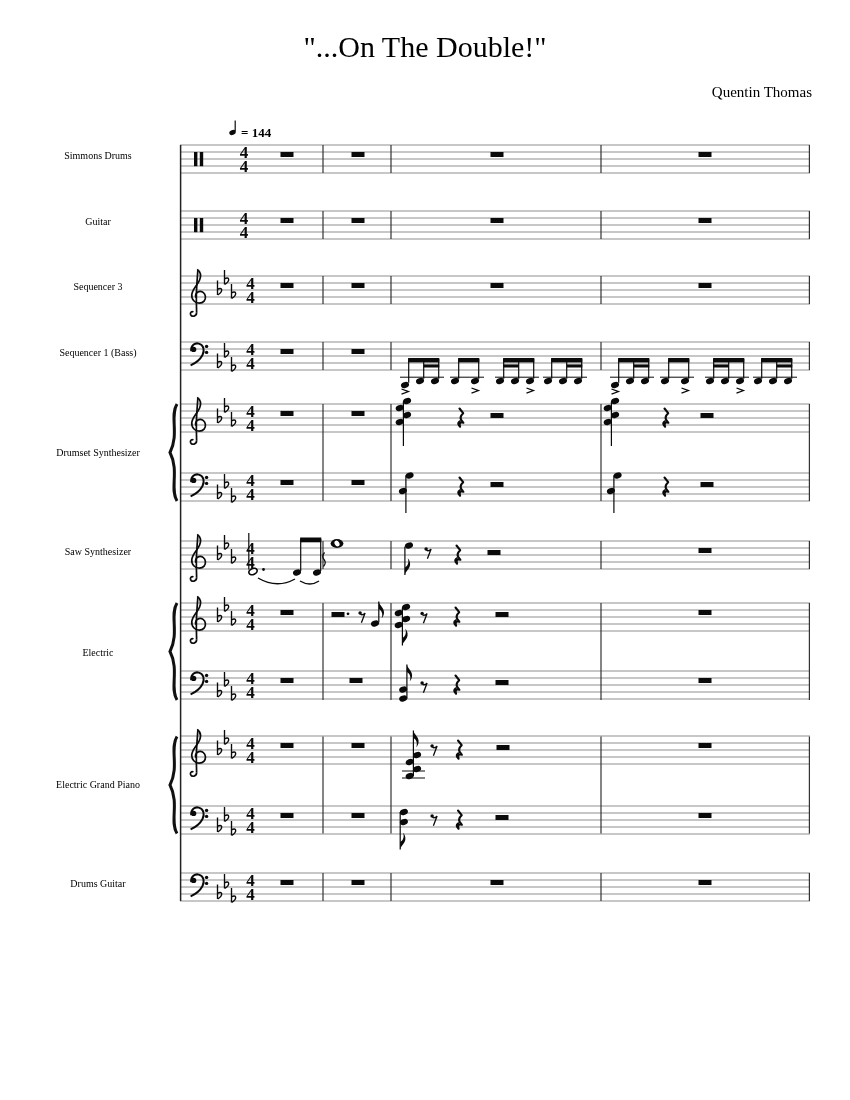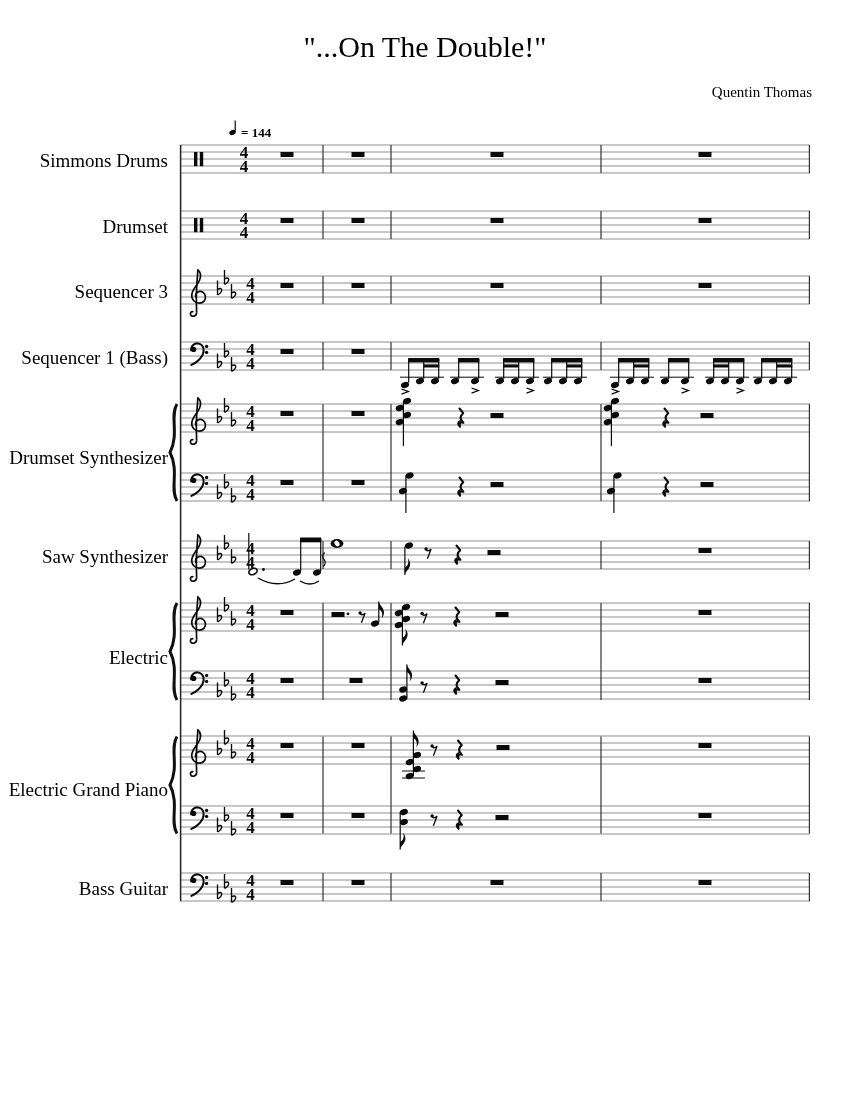--- a/index.html
+++ b/index.html
@@ -1,43 +1,43 @@
 <!DOCTYPE html>
 <html><head>
 <meta charset="utf-8">
 <style>
   html,body{margin:0;padding:0;background:#e8e8e8;}
   .page{position:relative;width:850px;height:1100px;background:#ffffff;margin:0 auto;
         font-family:"Liberation Serif",serif;color:#000;overflow:hidden;}
   .title{position:absolute;top:30px;left:0;right:0;text-align:center;font-size:30px;}
   .composer{position:absolute;top:84px;right:38px;font-size:15px;}
-  .ilabel{position:absolute;left:0;width:168px;text-align:right;font-size:19px;white-space:nowrap;}
+  .ilabel{position:absolute;left:14px;width:168px;text-align:center;font-size:10px;white-space:nowrap;}
   .lab-simmons{top:150px}.lab-drumset{top:216px}.lab-seq1{top:281px}.lab-seq2{top:347px}
   .lab-string{top:447px}.lab-saw{top:546px}.lab-clav{top:647px}.lab-egp{top:779px}.lab-bass{top:878px}
   svg.score{position:absolute;left:0;top:0;}
   .tsig{font-family:"Liberation Serif",serif;font-weight:bold;font-size:17px;fill:#0a0a0a;}
   .tempo-text{font-family:"Liberation Serif",serif;font-weight:bold;font-size:13px;fill:#000;}
 </style>
 </head>
 <body>
 
 <div class="page">
 
   <div class="title">"...On The Double!"</div>
   <div class="composer">Quentin Thomas</div>
 
   <div class="ilabel lab-simmons">Simmons Drums</div>
-  <div class="ilabel lab-drumset">Drumset</div>
+  <div class="ilabel lab-drumset">Guitar</div>
   <div class="ilabel lab-seq1">Sequencer 3</div>
   <div class="ilabel lab-seq2">Sequencer 1 (Bass)</div>
   <div class="ilabel lab-string">Drumset Synthesizer</div>
   <div class="ilabel lab-saw">Saw Synthesizer</div>
   <div class="ilabel lab-clav">Electric</div>
   <div class="ilabel lab-egp">Electric Grand Piano</div>
-  <div class="ilabel lab-bass">Bass Guitar</div>
+  <div class="ilabel lab-bass">Drums Guitar</div>
 
   <svg class="score" width="850" height="1100" viewBox="0 0 850 1100">
     <defs>
       <g id="g-staff" stroke="#8f8f8f" stroke-width="1">
         <line x1="180" y1="0" x2="810" y2="0"></line>
           <line x1="180" y1="7" x2="810" y2="7"></line>
         <line x1="180" y1="14" x2="810" y2="14"></line>
           <line x1="180" y1="21" x2="810" y2="21"></line>
         <line x1="180" y1="28" x2="810" y2="28"></line>
       </g>

